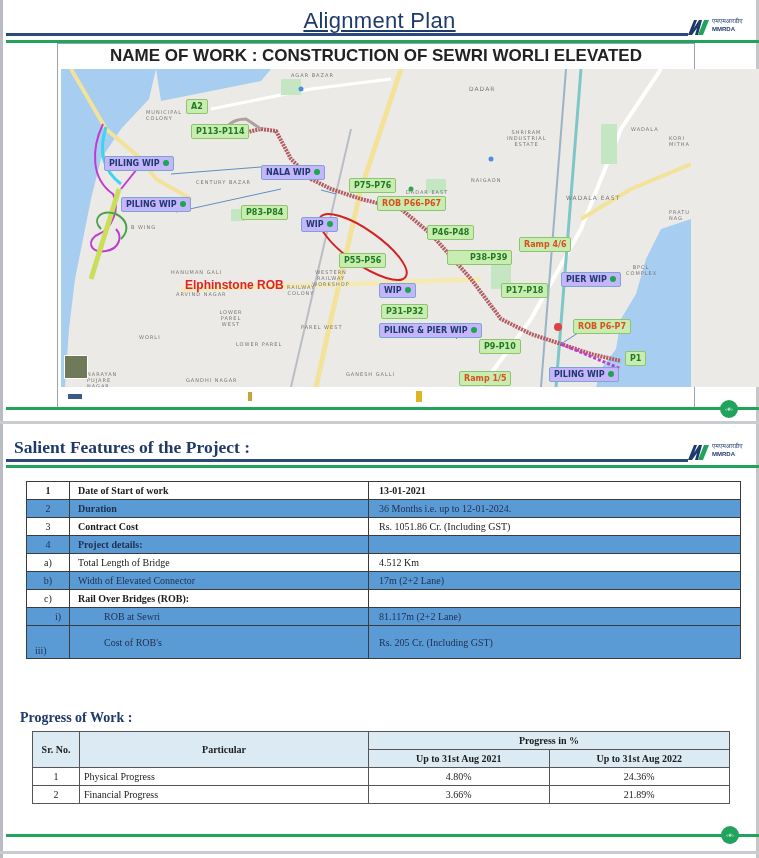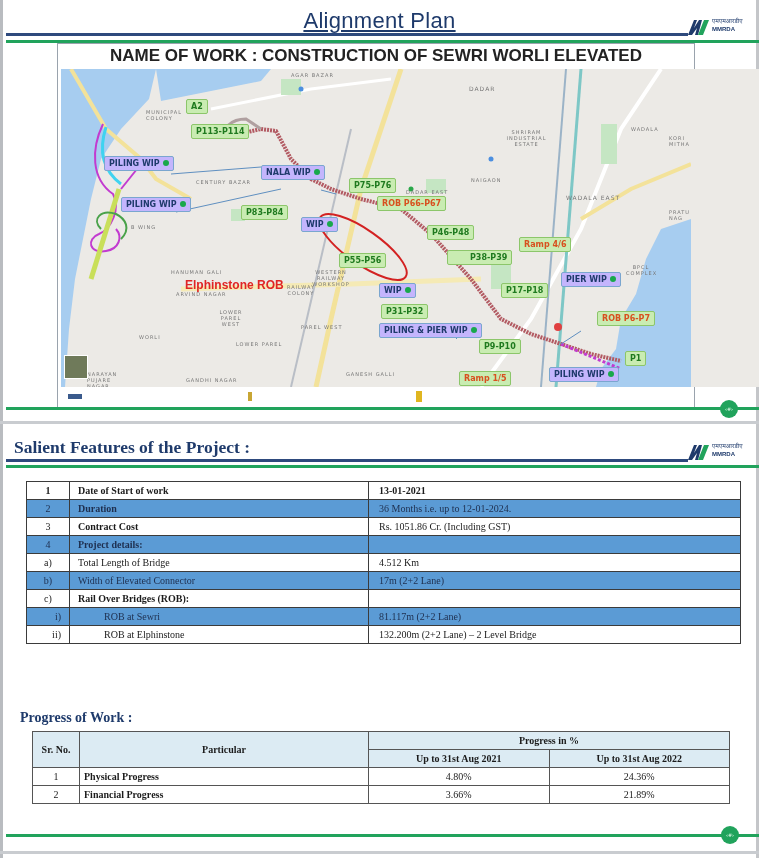--- a/index.html
+++ b/index.html
@@ -40,21 +40,21 @@
   .feat td.b{font-weight:bold;}
   .feat td.ind{padding-left:34px;}
   .feat tr.tall td{height:30px;}
   .feat tr.tall td.no{vertical-align:bottom;padding-bottom:2px;}
   .feat td.val{padding-left:10px;}
   .s3-title{position:absolute;left:20px;top:710px;font-family:"Liberation Serif",serif;font-size:14px;font-weight:bold;color:#1e3a6b;}
   .prog{position:absolute;left:32px;top:731px;width:698px;font-size:10px;color:#1b1b1b;}
   .prog td,.prog th{border:1px solid #555;height:17px;padding:0 4px;}
   .prog th{background:#dcebf3;font-weight:bold;text-align:center;}
   .prog td{text-align:center;}
-  .prog td.left{text-align:left;font-weight:bold;}
+  .prog td.left{text-align:left;}
 </style>
 </head>
 <body>
 
 <div class="edge-left"></div>
 <div class="edge-right"></div>
 
 <div class="slide1">
   <div class="s1-title">Alignment Plan</div>
   <div class="rule-blue" style="left:6px;top:33px;width:682px;"></div>
@@ -157,21 +157,21 @@
       <span class="lbl orange" style="left:316px;top:127px;">ROB P66-P67</span>
       <span class="lbl green" style="left:366px;top:156px;">P46-P48</span>
       <span class="lbl green" style="left:278px;top:184px;">P55-P56</span>
       <span class="lbl green" style="left:386px;top:181px;padding-left:22px;">P38-P39</span>
       <span class="lbl orange" style="left:458px;top:168px;">Ramp 4/6</span>
       <span class="lbl blue" style="left:500px;top:203px;"><span>PIER WIP</span><span class="dot"></span></span>
       <span class="lbl blue" style="left:318px;top:214px;"><span>WIP</span><span class="dot"></span></span>
       <span class="lbl green" style="left:440px;top:214px;">P17-P18</span>
       <span class="lbl green" style="left:320px;top:235px;">P31-P32</span>
       <span class="lbl blue" style="left:318px;top:254px;"><span>PILING &amp; PIER WIP</span><span class="dot"></span></span>
-      <span class="lbl orange" style="left:512px;top:242px;margin-left:24px;">ROB P6-P7</span>
+      <span class="lbl orange" style="left:512px;top:250px;">ROB P6-P7</span>
       <span class="lbl green" style="left:418px;top:270px;">P9-P10</span>
       <span class="lbl green" style="left:540px;top:282px;margin-left:24px;">P1</span>
       <span class="lbl orange" style="left:398px;top:302px;">Ramp 1/5</span>
       <span class="lbl blue" style="left:488px;top:298px;"><span>PILING WIP</span><span class="dot"></span></span>
 
       <span class="elph">Elphinstone ROB</span>
       <div style="position:absolute;left:3px;top:286px;width:22px;height:22px;background:#6f7a5a;border:1px solid #fff;"></div>
     </div>
     <div class="map-footer">
       <span style="position:absolute;left:10px;top:6px;width:14px;height:5px;background:#3a5a8c;"></span>
@@ -233,24 +233,24 @@
   <tr>
     <td class="no">c)</td>
     <td class="lab b">Rail Over Bridges (ROB):</td>
     <td class="val"></td>
   </tr>
   <tr class="hl">
     <td class="no" style="text-align:right;">i)</td>
     <td class="lab ind">ROB at Sewri</td>
     <td class="val">81.117m (2+2 Lane)</td>
   </tr>
-  <tr>
-    <td class="no" style="text-align:right;">ii)</td>
-    <td class="lab ind">ROB at Elphinstone</td>
-    <td class="val">132.200m (2+2 Lane) – 2 Level Bridge</td>
+  <tr class="hl tall">
+    <td class="no" style="text-align:left;">iii)</td>
+    <td class="lab ind">Cost of ROB's</td>
+    <td class="val">Rs. 205 Cr. (Including GST)</td>
   </tr>
 </tbody>
   </table>
 
 <div class="s3-title">Progress of Work :</div>
 <table class="prog">
   <tbody>
       <tr>
     <th rowspan="2" style="width:38px;">Sr. No.</th>
     <th rowspan="2" style="width:280px;">Particular</th>

